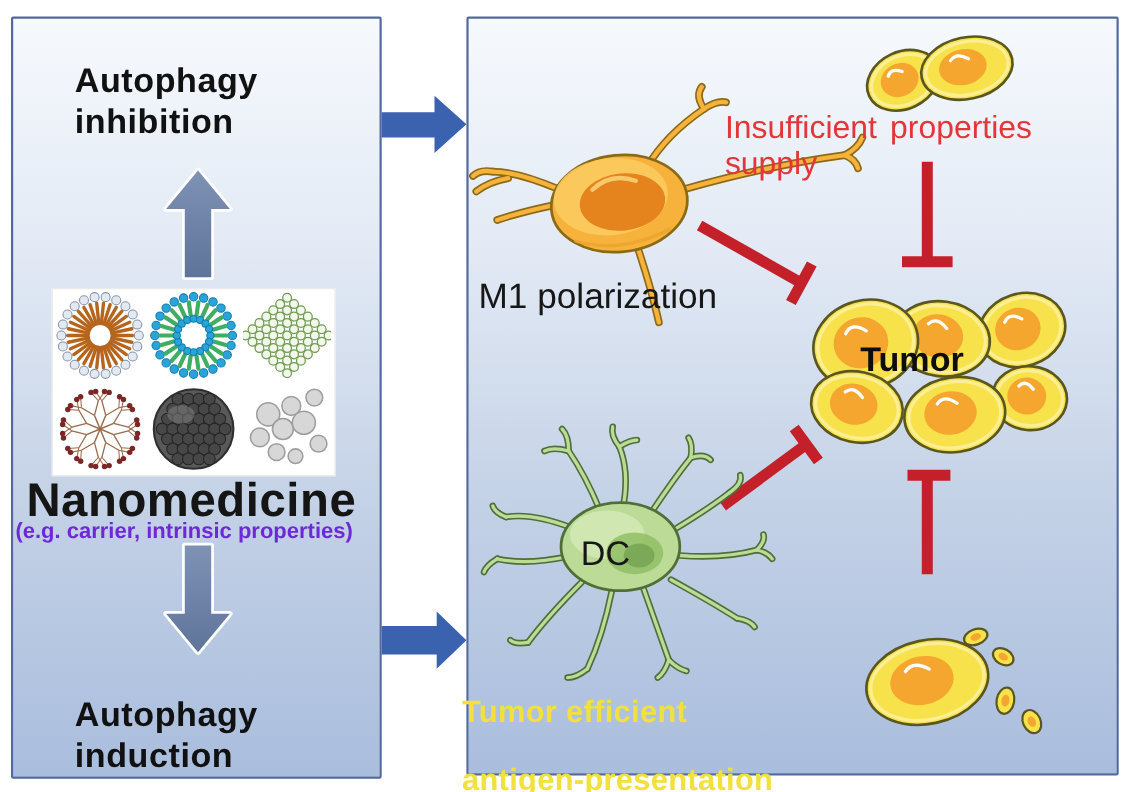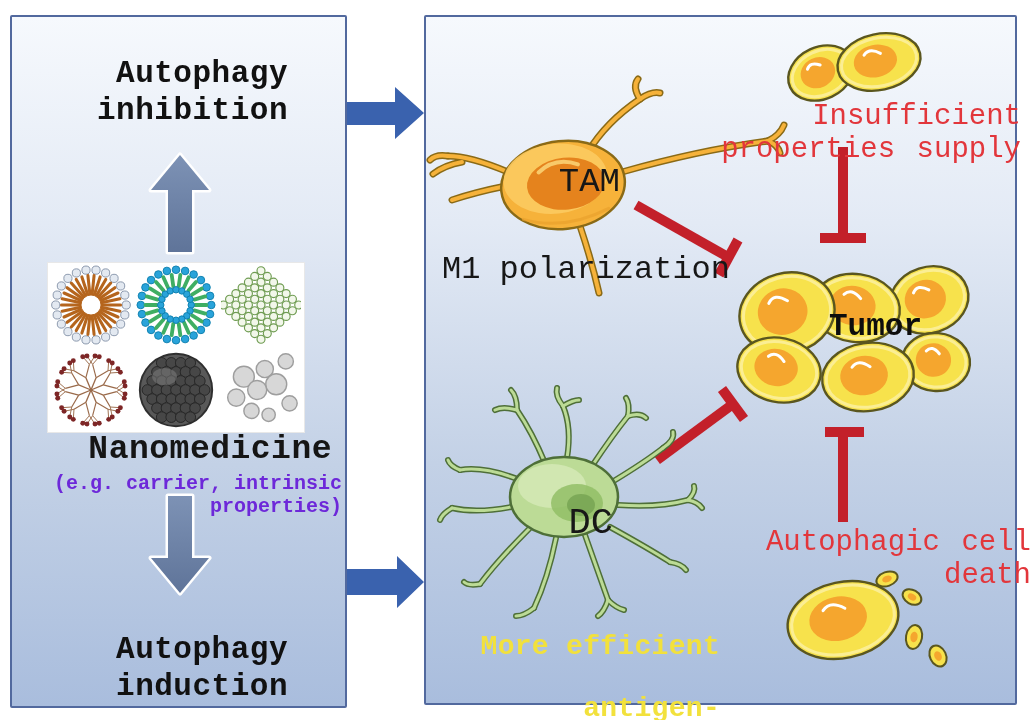--- a/index.html
+++ b/index.html
@@ -7,37 +7,37 @@
     position:relative;width:1031px;height:720px;overflow:hidden;
     font-family:"Liberation Sans",sans-serif;background:#ffffff;
   }
   .panel{
     position:absolute;border:2px solid #52699e;border-radius:2px;
     background:linear-gradient(180deg,#f6f9fd 0%,#e3eaf5 30%,#c3d1e6 65%,#a9bddd 100%);
   }
   #left-panel{left:10px;top:15px;width:333px;height:689px;}
   #right-panel{left:424px;top:15px;width:589px;height:686px;}
   #scene{position:absolute;left:0;top:0;z-index:3;}
-  .txt{position:absolute;z-index:4;text-align:right;white-space:pre-line;font-family:Liberation Mono, monospace;}
+  .txt{position:absolute;z-index:4;text-align:left;white-space:pre-line;}
   .panel-title{font-weight:bold;color:#111111;font-size:31px;line-height:37px;letter-spacing:.5px;}
   #autophagy-inhibition{left:68px;top:55px;width:220px;}
   #autophagy-induction{left:68px;top:604px;width:220px;margin-top:27px;}
   #nanobox{
     position:absolute;left:47px;top:262px;width:256px;height:169px;z-index:2;
     background:#ffffff;border:1px solid #e8e8e8;
     display:grid;grid-template-columns:repeat(3,1fr);grid-template-rows:repeat(2,1fr);
     align-items:center;justify-items:center;
   }
   .nanoicon{width:80px;height:80px;display:block;}
-  #nanomedicine-label{left:24px;top:431px;width:308px;font-weight:bold;font-size:33px;color:#151515;letter-spacing:.5px;}
+  #nanomedicine-label{left:24px;top:431px;width:308px;font-weight:bold;font-size:43px;color:#151515;letter-spacing:.5px;}
   #nanomedicine-sub{left:14px;top:472px;width:328px;font-weight:bold;font-size:20px;color:#6d28d9;}
   #tam-label{left:510px;top:163px;width:110px;font-size:34px;color:#171717;}
   #m1-label{left:435px;top:251px;width:295px;font-size:32px;color:#171717;}
   #tumor-label{left:782px;top:309px;width:140px;font-size:31px;font-weight:bold;color:#0d0d0d;}
-  #dc-label{left:528px;top:502px;width:85px;font-size:37px;color:#171717;}
+  #dc-label{left:528px;top:486px;width:85px;font-size:31px;color:#171717;}
   .red-label{color:#e2363b;word-spacing:4px;}
   #insufficient-label{left:659px;top:100px;width:362px;font-size:29px;}
   #autophagic-label{left:699px;top:526px;width:332px;font-size:29px;}
   #dc-caption{left:420px;top:600px;width:300px;font-size:28px;line-height:31px;color:#f2e13c;font-weight:bold;letter-spacing:.3px;}
 </style>
 </head>
 <body>
 
 <div id="stage">
 
@@ -561,23 +561,21 @@
           <ellipse cx="938" cy="656" rx="3.6" ry="4.95" fill="#f5a62e"></ellipse>
         </g>
       </g>
   </svg>
 
   <div class="txt panel-title" id="autophagy-inhibition">Autophagy inhibition</div>
   <div class="txt panel-title" id="autophagy-induction">Autophagy induction</div>
   <div class="txt" id="nanomedicine-label">Nanomedicine</div>
   <div class="txt" id="nanomedicine-sub">(e.g. carrier, intrinsic properties)</div>
 
-  <div class="txt" id="tam-label">TAM</div>
   <div class="txt" id="m1-label">M1 polarization</div>
   <div class="txt red-label" id="insufficient-label">Insufficient properties supply</div>
   <div class="txt" id="tumor-label">Tumor</div>
   <div class="txt" id="dc-label">DC</div>
-  <div class="txt red-label" id="autophagic-label">Autophagic cell death</div>
   <div class="txt" id="dc-caption">
-    <span>More efficient</span><br>
+    <span>Tumor efficient</span><br>
     <span>antigen-presentation</span>
   </div>
 </div>
 
 </body></html>

